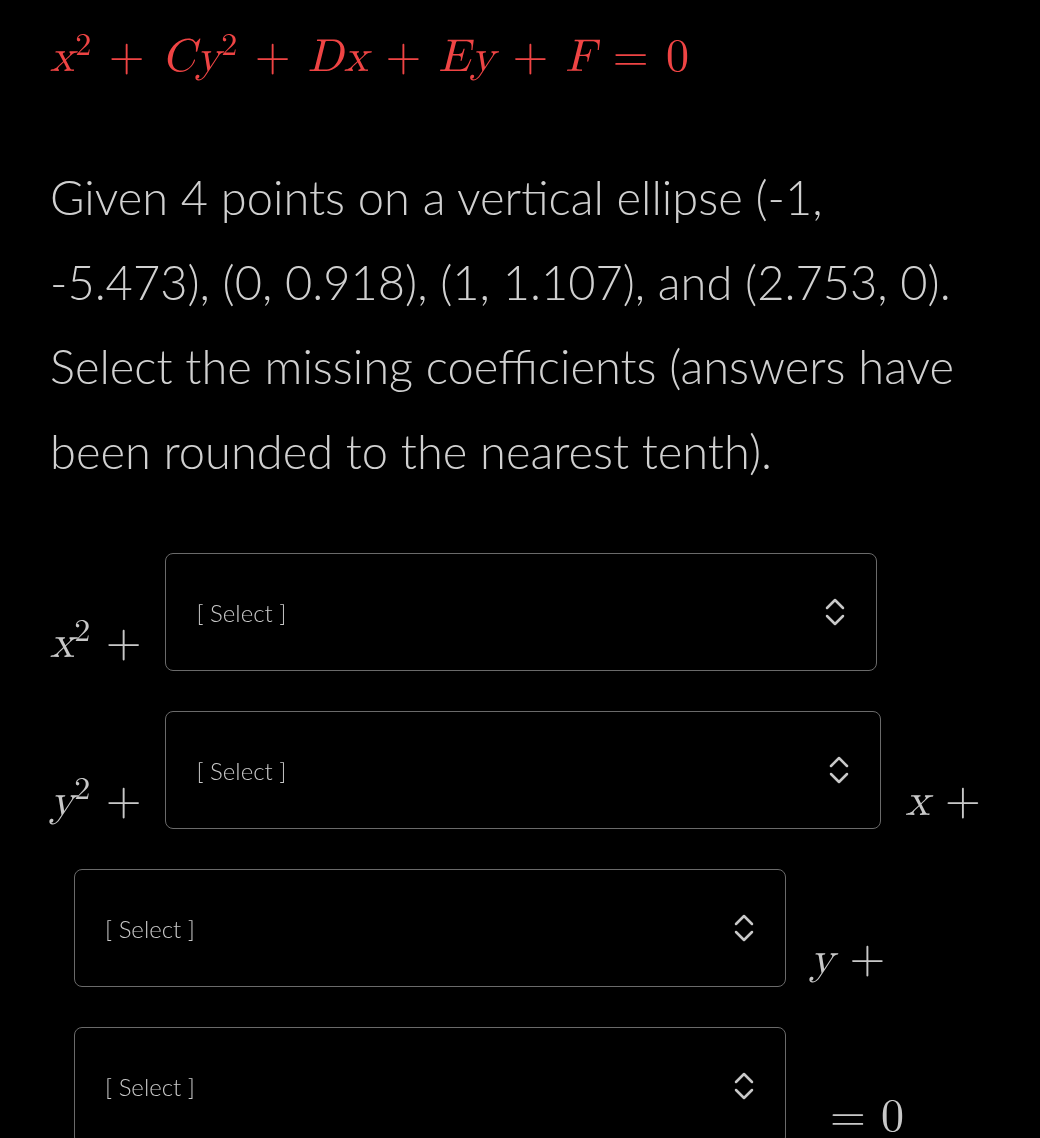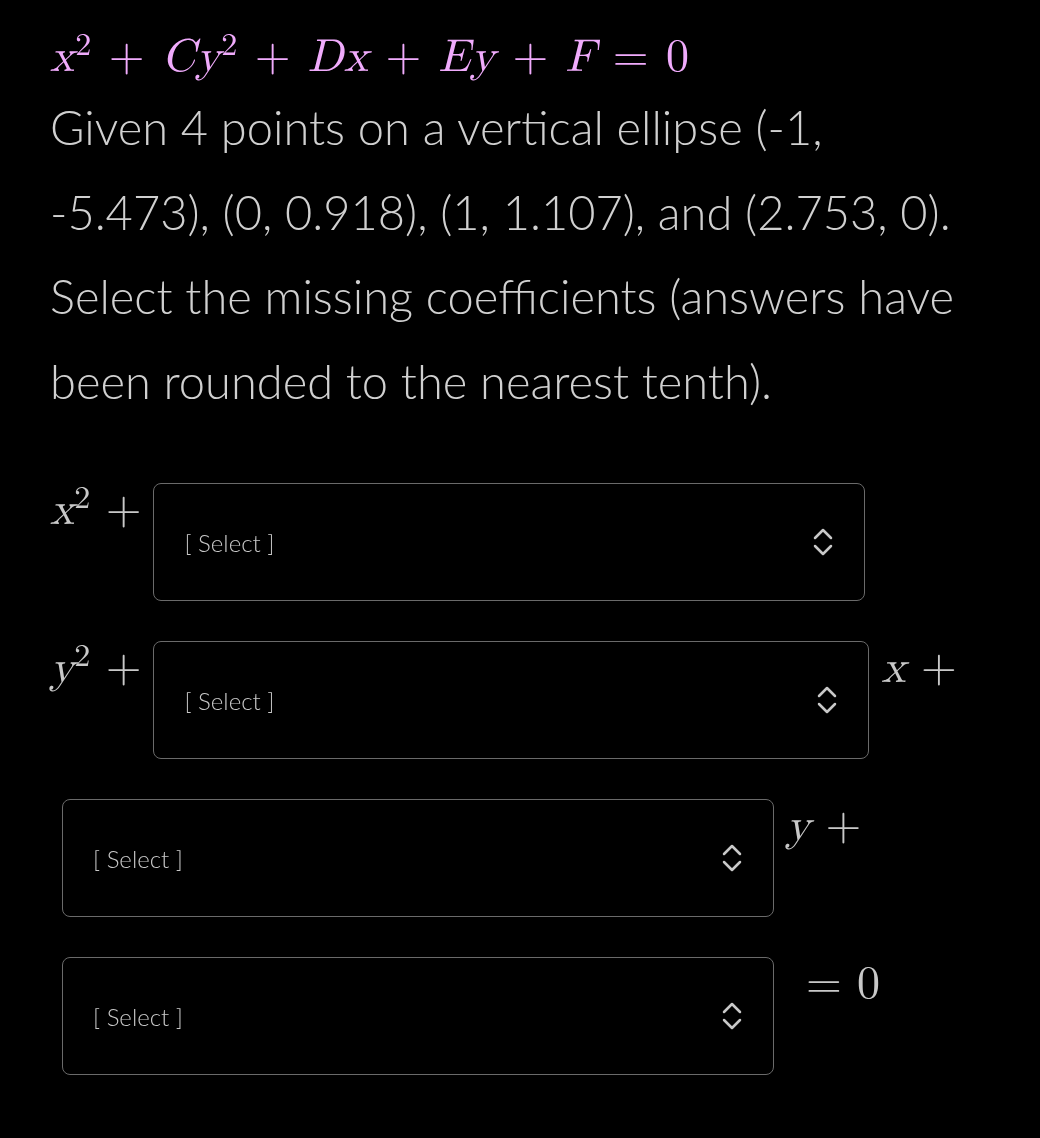--- a/index.html
+++ b/index.html
@@ -13,44 +13,45 @@
       font-family: 'Lato', 'Helvetica Neue', Arial, sans-serif;
       width: 1040px;
       height: 1138px;
       padding: 30px 50px;
       overflow: hidden;
     }
     .equation {
       font-family: 'Latin Modern Math', 'Cambria Math', 'STIX', Georgia, serif;
       font-style: italic;
       font-size: 46px;
-      color: #f0abfc;
+      color: #ef4444;
+      margin-bottom: 70px;
       letter-spacing: 1px;
     }
     .equation .upright {
       font-style: normal;
     }
     .equation sup {
       font-size: 0.7em;
       font-style: normal;
       vertical-align: super;
       line-height: 0;
     }
     .prompt {
       font-size: 47px;
       line-height: 1.8;
       color: #d0d0d0;
       margin-bottom: 60px;
       font-weight: 300;
     }
     .row {
       display: flex;
-      align-items: flex-start;
+      align-items: flex-end;
       margin-bottom: 40px;
-      gap: 12px;
+      gap: 24px;
     }
     .math-frag {
       font-family: 'Latin Modern Math', 'Cambria Math', 'STIX', Georgia, serif;
       font-style: italic;
       font-size: 46px;
       color: #c8c8c8;
       white-space: nowrap;
     }
     .math-frag .upright {
       font-style: normal;

